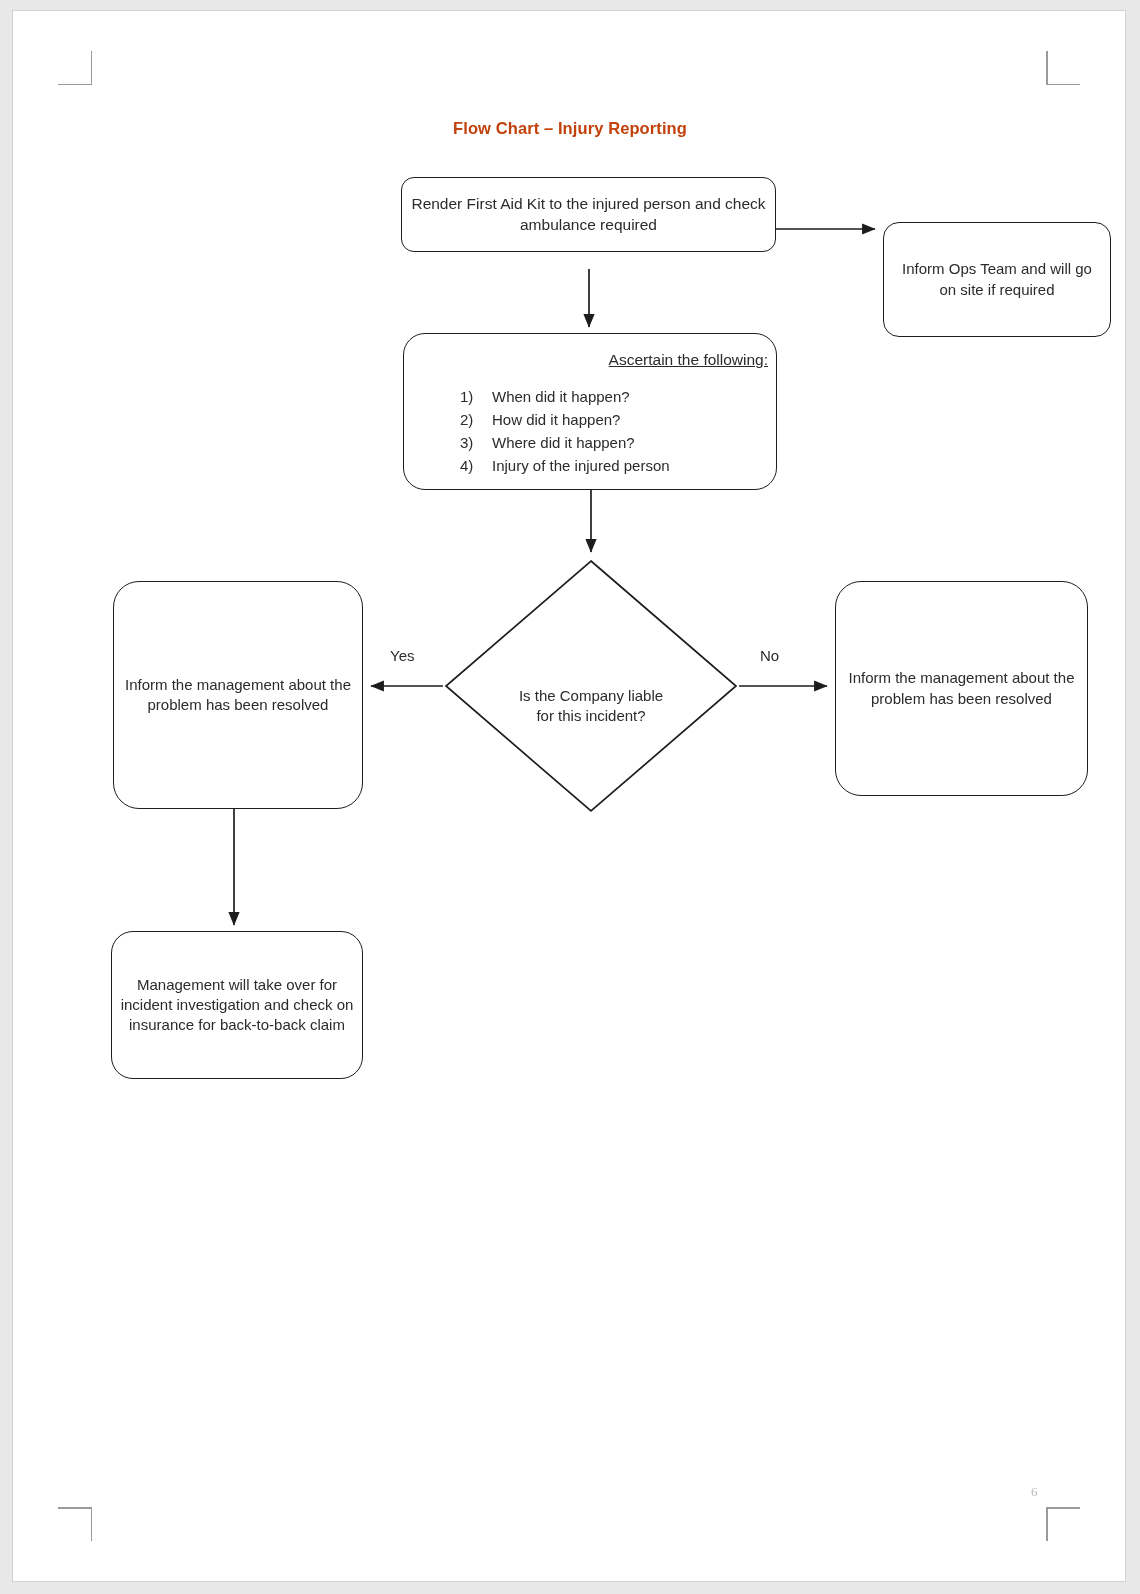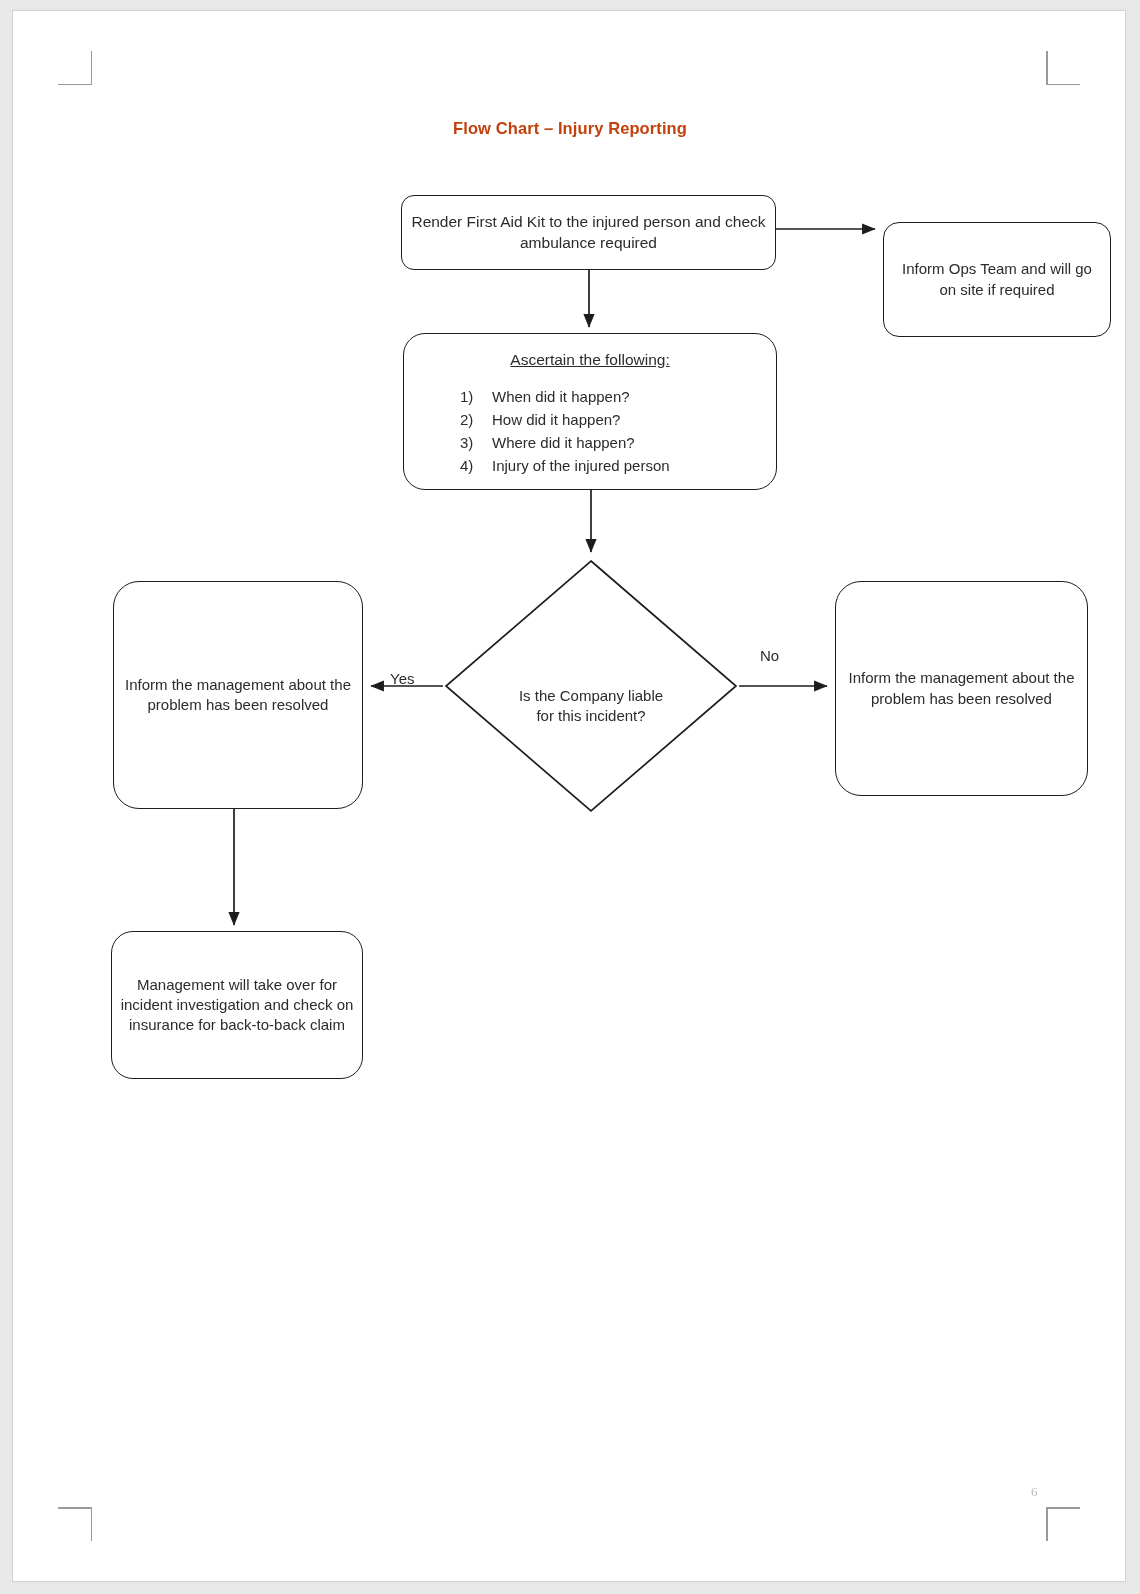--- a/index.html
+++ b/index.html
@@ -84,39 +84,39 @@
     display: flex;
     align-items: center;
     justify-content: center;
     text-align: center;
     color: #2b2b2b;
     line-height: 1.34;
   }
   .node .txt { width: 100%; padding: 0 8px; box-sizing: border-box; }
 
   #node-first-aid {
-    left: 388px; top: 184px; width: 375px; height: 75px;
+    left: 388px; top: 166px; width: 375px; height: 75px;
     border-radius: 13px;
     font-size: 15.5px;
   }
   #node-ops-team {
     left: 870px; top: 183px; width: 228px; height: 115px;
     border-radius: 16px;
     font-size: 15px;
     margin-top: 28px;
   }
   #node-ascertain {
     left: 390px; top: 322px; width: 374px; height: 157px;
     border-radius: 22px;
     font-size: 15px;
     align-items: flex-start;
   }
   #node-ascertain .txt { padding-top: 16px; text-align: left; }
   .ascertain-heading {
-    text-align: center;
+    text-align: right;
     text-decoration: underline;
     margin-bottom: 16px;
     font-size: 15.5px;
   }
   .ascertain-list {
     list-style: none;
     margin: 0;
     padding: 0 0 0 48px;
   }
   .ascertain-list li {
@@ -170,21 +170,21 @@
     width: 1114px; height: 1572px;
     pointer-events: none;
   }
 
   
   .edge-label {
     position: absolute;
     font-size: 15px;
     color: #2b2b2b;
   }
-  #label-yes { left: 377px; top: 636px; margin-top: 23px; }
+  #label-yes { left: 377px; top: 636px; }
   #label-no  { left: 747px; top: 636px; }
 </style>
 </head>
 <body>
 
 <div id="page">
 
   <div class="crop crop-tl">
       <i class="v"></i>
       <i class="h"></i>

